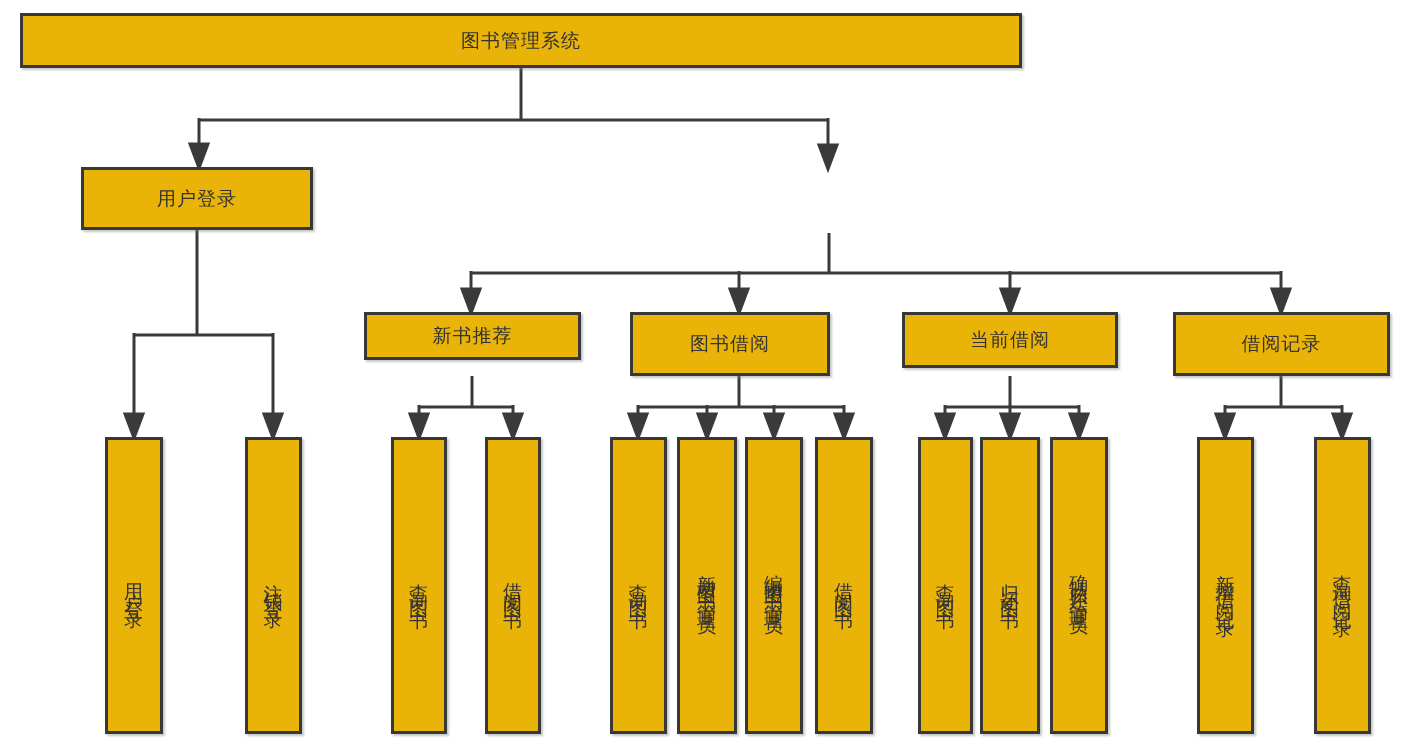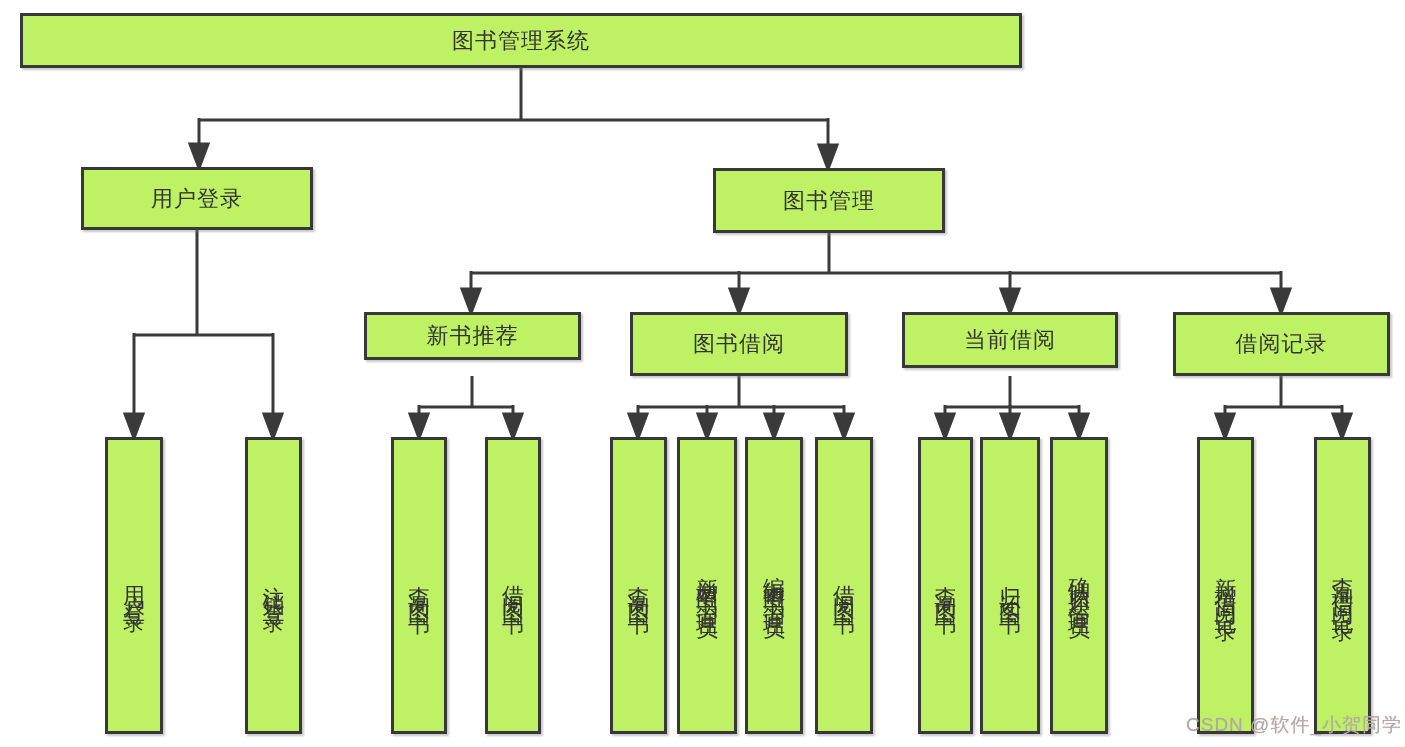--- a/index.html
+++ b/index.html
@@ -12,28 +12,28 @@
     overflow: hidden;
   }
   svg.connectors {
     position: absolute;
     left: 0; top: 0;
     width: 1405px; height: 747px;
     z-index: 1;
   }
   .box {
     position: absolute;
-    background: #bef264;
+    background: #eab308;
     border: 3px solid #383838;
     box-sizing: border-box;
     display: flex;
     align-items: center;
     justify-content: center;
     color: #333333;
-    font-size: 22px;
+    font-size: 19px;
     z-index: 2;
     box-shadow: 2px 2px 2px rgba(130,130,130,0.45);
   }
   .box.h span { letter-spacing: 1px; white-space: nowrap; }
   .box.v {
     writing-mode: vertical-rl;
     text-orientation: mixed;
   }
   .box.v span {
     letter-spacing: 9px;
@@ -134,28 +134,25 @@
     </g>
   </svg>
 
   <div class="box h" style="left:20px;top:13px;width:1002px;height:55px">
     <span>图书管理系统</span>
   </div>
 
   <div class="box h" style="left:81px;top:167px;width:232px;height:63px">
     <span>用户登录</span>
   </div>
-  <div class="box h" style="left:713px;top:168px;width:232px;height:65px">
-    <span>图书管理</span>
-  </div>
 
   <div class="box h" style="left:364px;top:312px;width:217px;height:48px">
     <span>新书推荐</span>
   </div>
-  <div class="box h" style="left:630px;top:312px;width:218px;height:64px">
+  <div class="box h" style="left:630px;top:312px;width:200px;height:64px">
     <span>图书借阅</span>
   </div>
   <div class="box h" style="left:902px;top:312px;width:216px;height:56px">
     <span>当前借阅</span>
   </div>
   <div class="box h" style="left:1173px;top:312px;width:217px;height:64px">
     <span>借阅记录</span>
   </div>
 
   <div class="box v" style="left:105px;top:437px;width:58px;height:297px">
@@ -195,14 +192,13 @@
     <span style="letter-spacing:6px">确认归还（管理员）</span>
   </div>
 
   <div class="box v" style="left:1197px;top:437px;width:57px;height:297px">
     <span>新增借阅记录</span>
   </div>
   <div class="box v" style="left:1314px;top:437px;width:57px;height:297px">
     <span>查询借阅记录</span>
   </div>
 
-  <div class="watermark">CSDN @软件_小贺同学</div>
 </div>
 
 </body></html>

